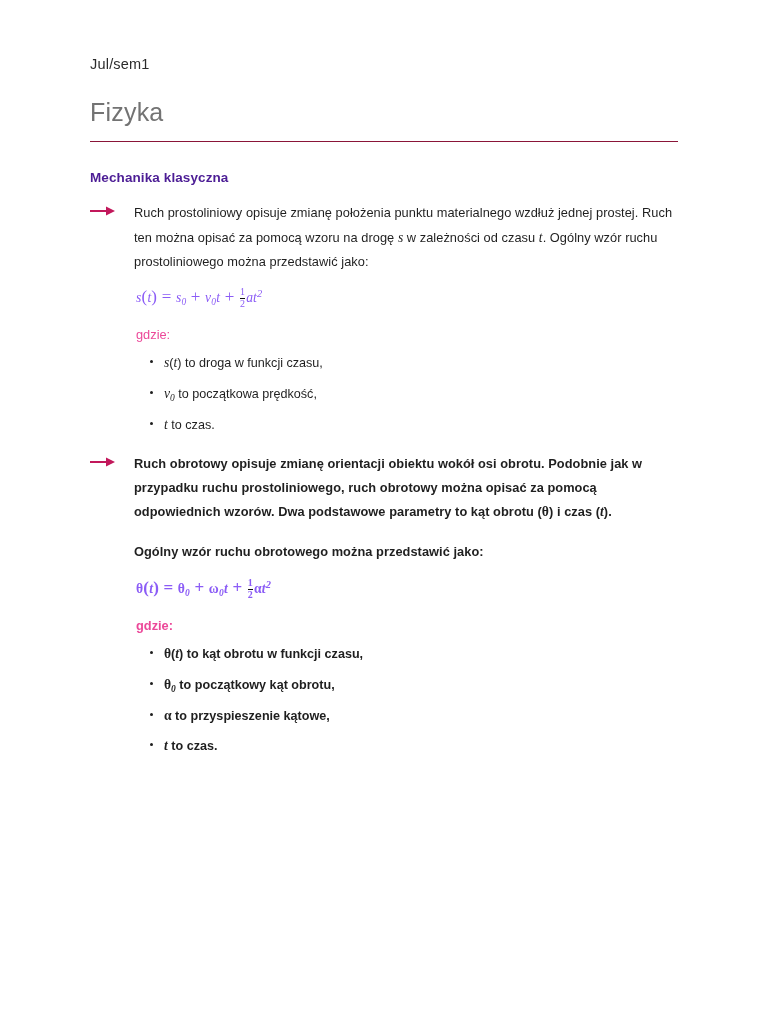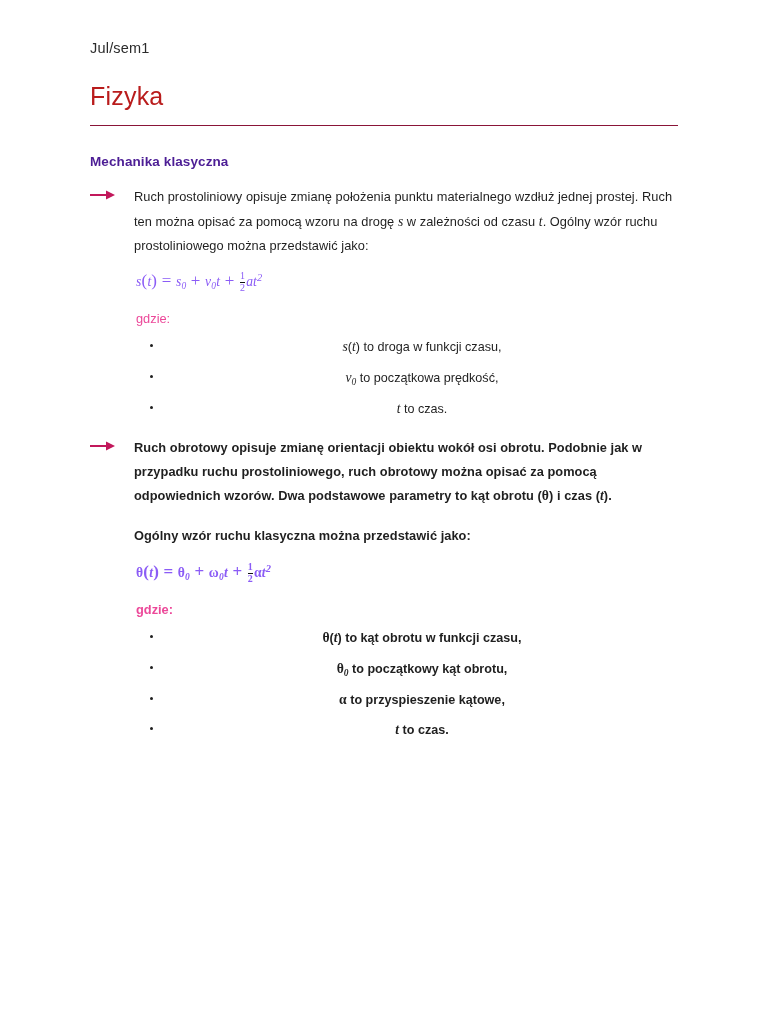--- a/index.html
+++ b/index.html
@@ -10,40 +10,40 @@
   body {
     width: 768px;
     height: 1024px;
     font-family: "Liberation Sans", sans-serif;
     color: #1a1a1a;
     position: relative;
     overflow: hidden;
   }
   .page {
     position: absolute;
-    left: 0; top: 0;
+    left: 0; top: 16px;
     width: 768px;
     height: 944px;
     background: #ffffff;
   }
   .content {
     position: absolute;
     left: 90px;
     top: 40px;
     width: 590px;
   }
   .breadcrumb {
     font-size: 14.5px;
     color: #2b2b2b;
     letter-spacing: 0.2px;
     margin-bottom: 26px;
   }
   .doc-title {
     font-size: 25px;
-    color: #b91c1c;
+    color: #737373;
     font-weight: 400;
     letter-spacing: 0.2px;
     margin: 0 0 14px 0;
     padding: 0;
   }
   .title-rule {
     border: none;
     border-top: 1px solid #8a1538;
     margin: 0 0 28px 0;
     width: 588px;
@@ -119,21 +119,20 @@
   .frac .den { display: block; border-top: 1px solid #111; }
   .gdzie {
     font-size: 12.8px;
     color: #ec4899;
     margin: 0 0 10px 2px;
   }
   ul.items {
     list-style: none;
     margin: 0 0 8px 0;
     padding: 0 0 0 16px;
-    text-align: center;
   }
   ul.items li {
     position: relative;
     font-size: 12.6px;
     line-height: 1.55;
     color: #1f1f1f;
     margin-bottom: 9px;
     padding-left: 14px;
   }
   ul.items li::before {
@@ -206,21 +205,21 @@
           <polygon points="16,1.5 25,6 16,10.5" fill="#c2185b"></polygon>
         </svg>
       </span>
       <div class="block-body">
         <p class="para">
           Ruch obrotowy opisuje zmianę orientacji obiektu wokół osi obrotu. Podobnie jak w przypadku
           ruchu prostoliniowego, ruch obrotowy można opisać za pomocą odpowiednich wzorów. Dwa
           podstawowe parametry to kąt obrotu (<span class="mathvar-u">θ</span>) i czas (<span class="mathvar">t</span>).
         </p>
 
-        <p class="para">Ogólny wzór ruchu klasyczna można przedstawić jako:</p>
+        <p class="para">Ogólny wzór ruchu obrotowego można przedstawić jako:</p>
 
         <div class="formula">
           <span class="mathvar-u">θ</span>(<span class="mathvar">t</span>) =
           <span class="mathvar-u">θ</span><sub class="msub">0</sub> +
           <span class="mathvar-u">ω</span><sub class="msub">0</sub><span class="mathvar">t</span> +
           <span class="frac"><span class="num">1</span><span class="den">2</span></span><span class="mathvar-u">α</span><span class="mathvar">t</span><sup class="msup">2</sup>
         </div>
 
         <div class="gdzie">gdzie:</div>
 

